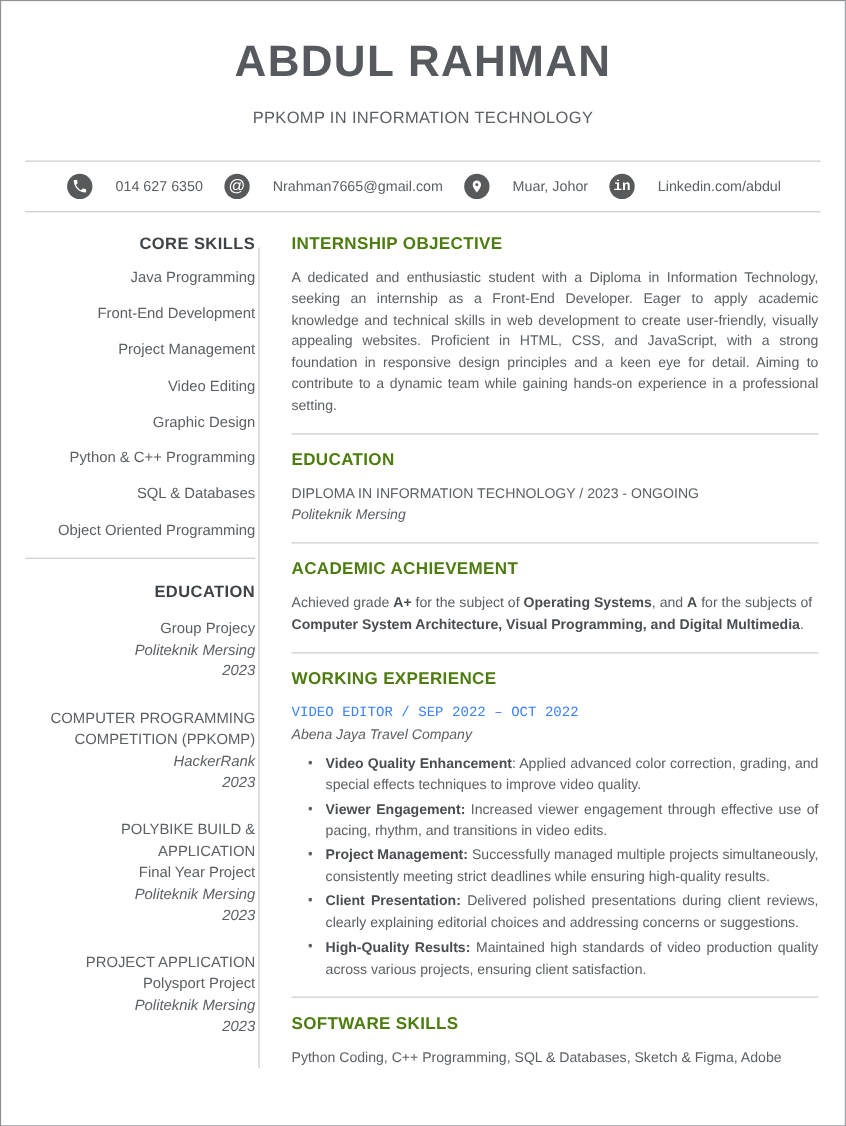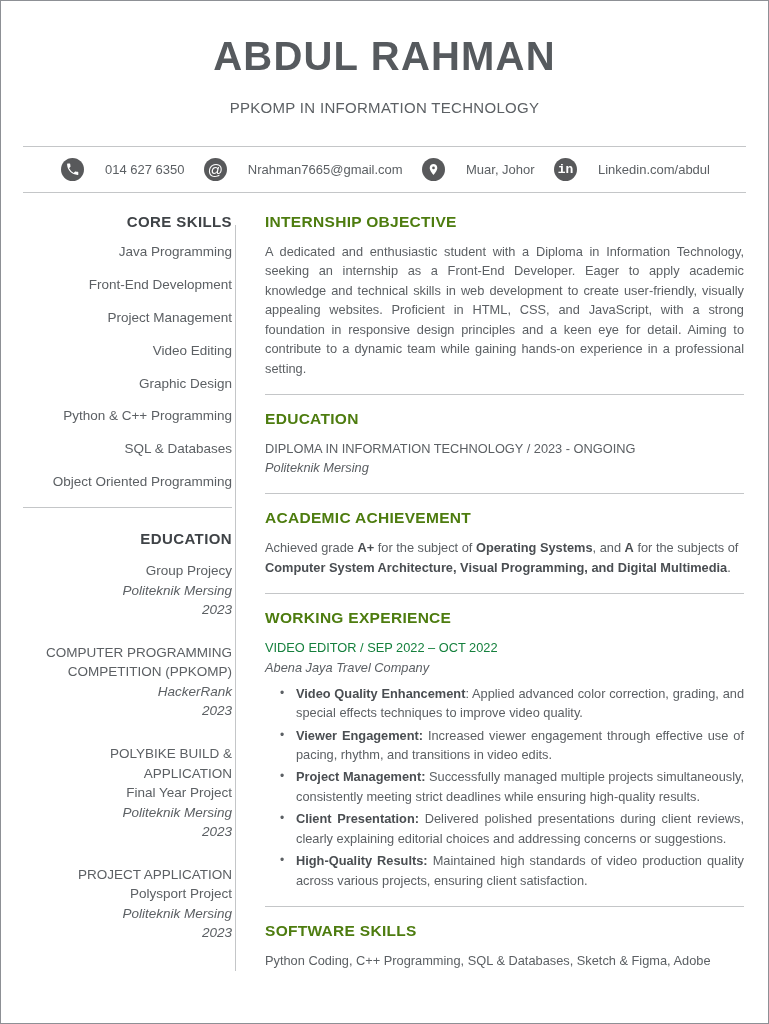--- a/index.html
+++ b/index.html
@@ -197,22 +197,23 @@
     line-height: 1.5;
   }
   .edu-org {
     font-size: 12.8px;
     color: #5c6064;
     font-style: italic;
     line-height: 1.5;
   }
   .exp-line {
     font-size: 12.8px;
-    color: #15803d;
+    color: #3b82f6;
     line-height: 1.5;
+    font-family: Liberation Mono, monospace;
   }
   .exp-org {
     font-size: 12.8px;
     color: #5c6064;
     font-style: italic;
     line-height: 1.5;
     margin-bottom: 7px;
   }
   ul.bullets {
     margin: 0;

